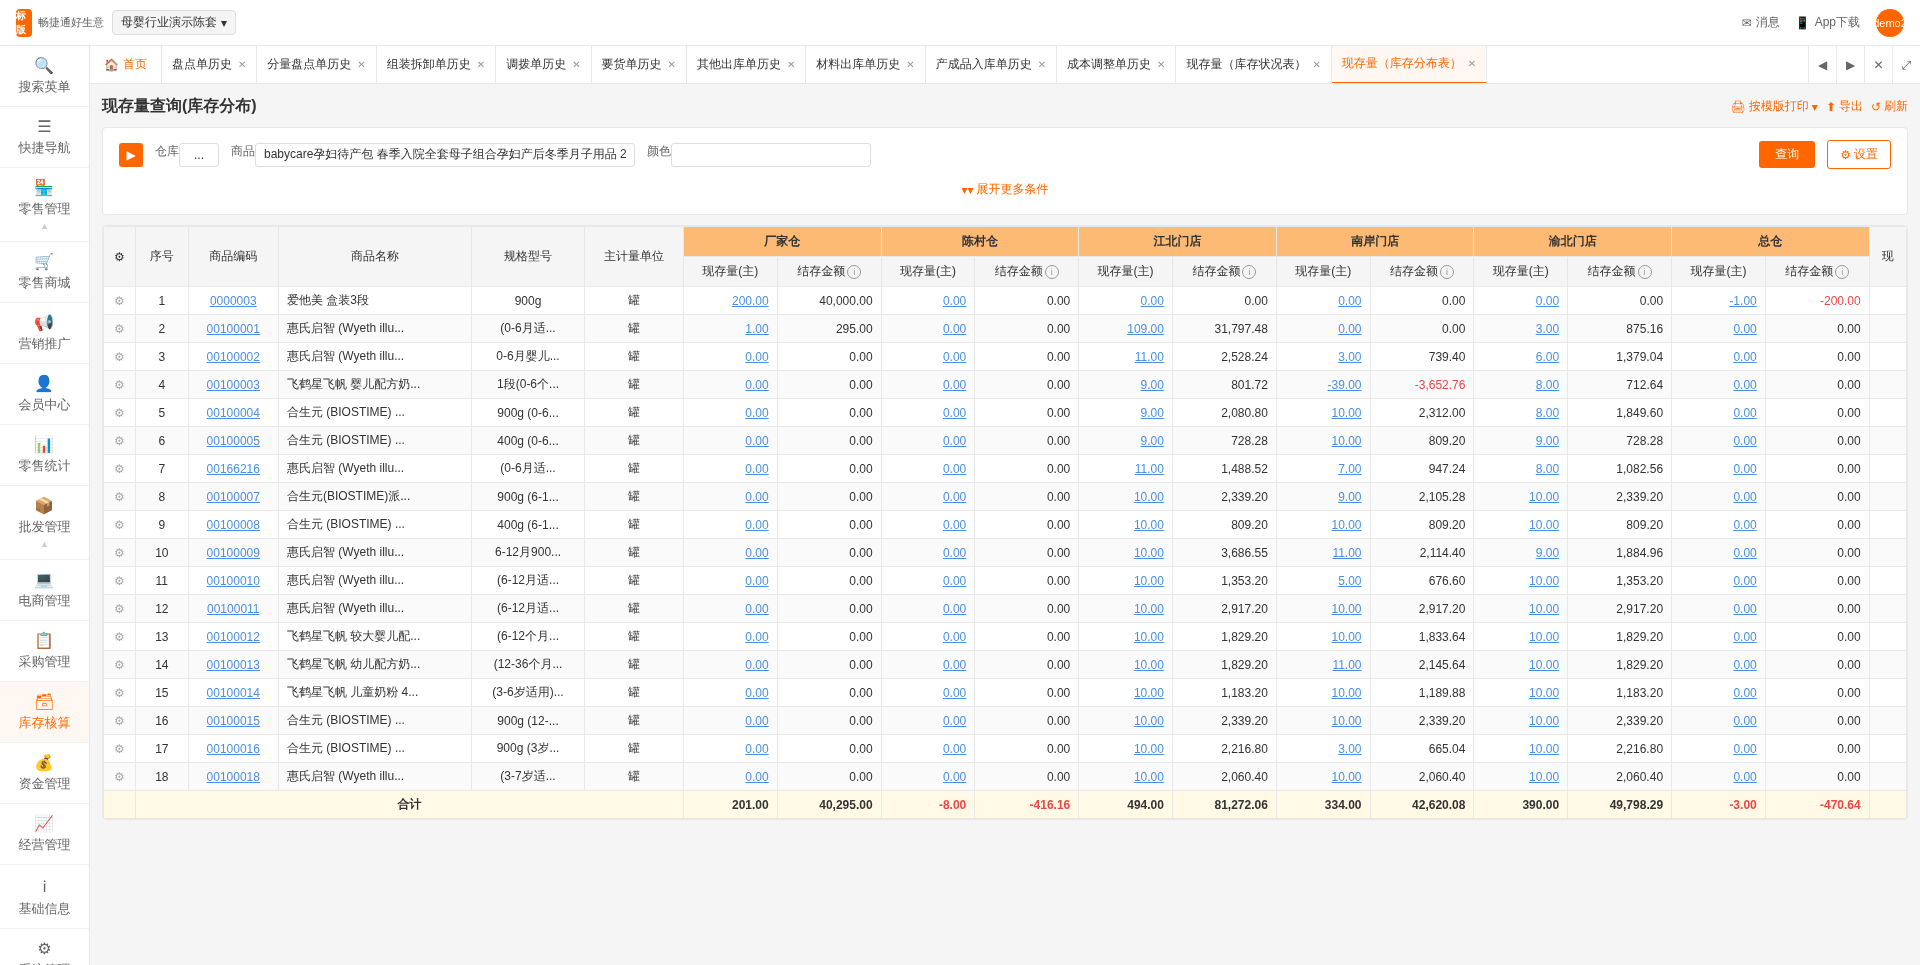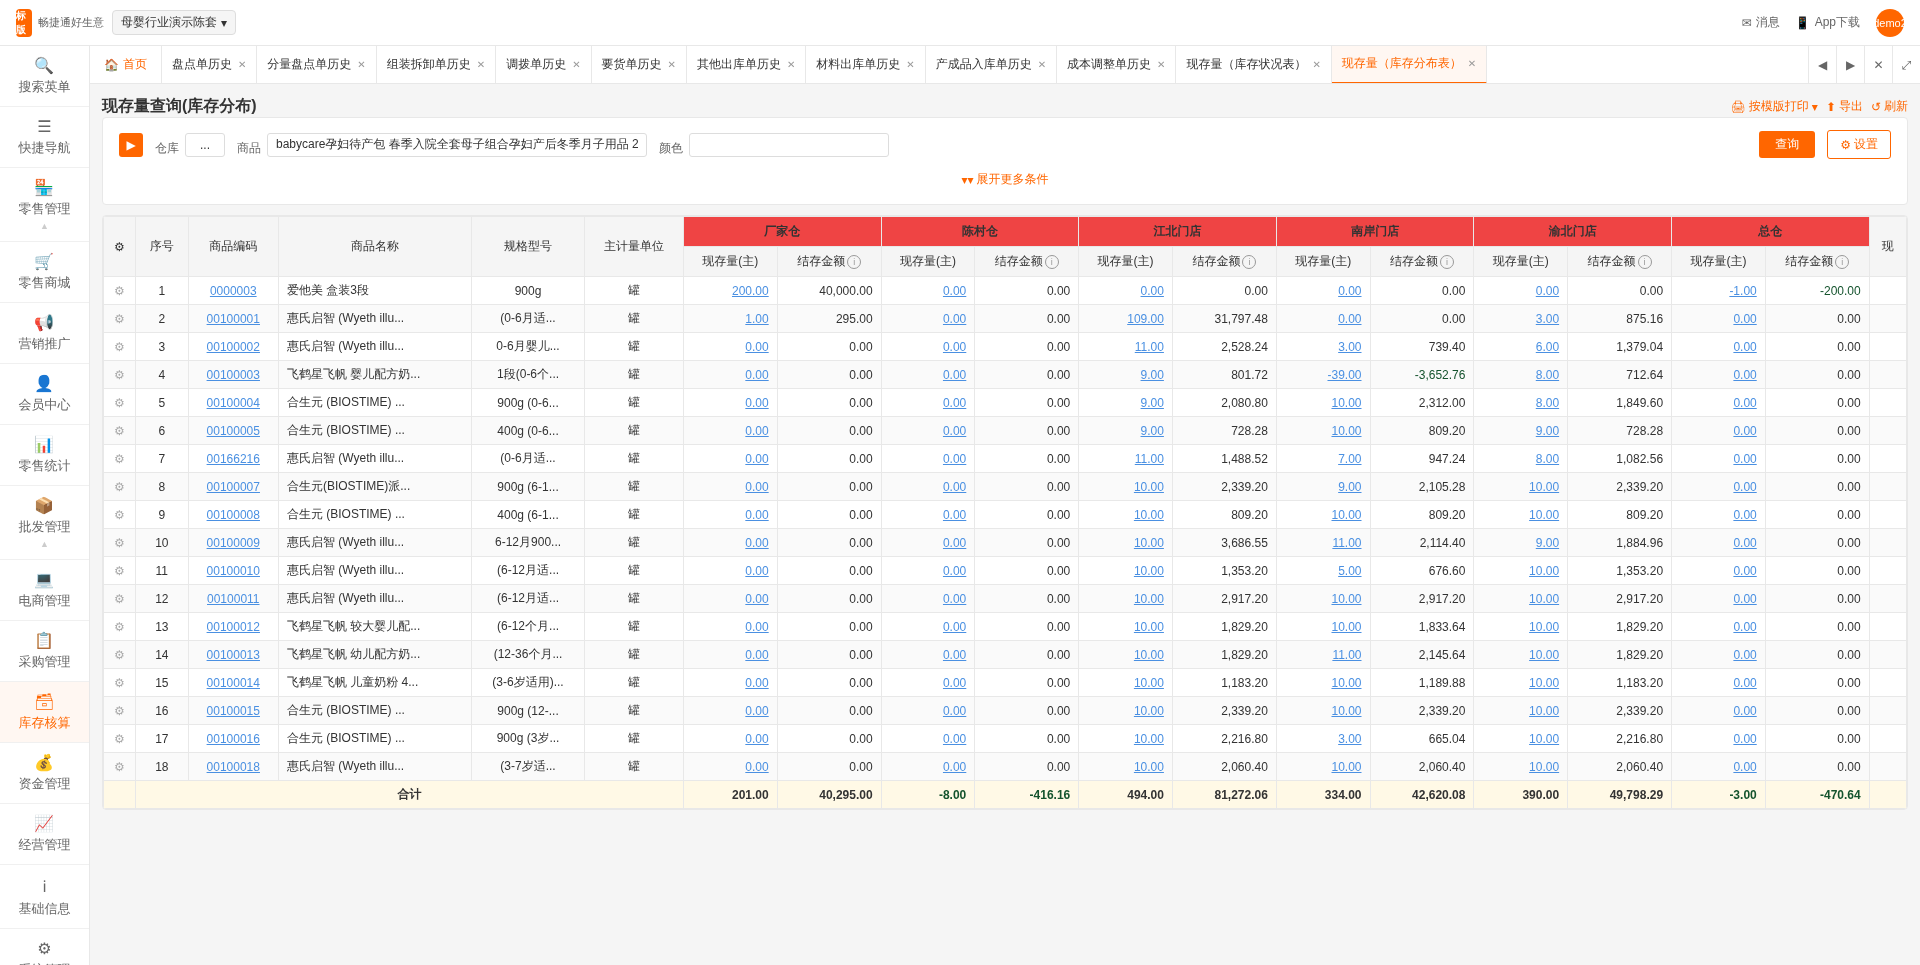--- a/index.html
+++ b/index.html
@@ -65,35 +65,36 @@
       overflow: auto;
       background: #f5f5f5;
     }
     .page-container { padding: 12px; }
     
     
     .page-header {
       display: flex;
       align-items: center;
       justify-content: space-between;
+      margin-bottom: 10px;
     }
     .page-title { font-size: 16px; font-weight: 600; color: #333; }
     .page-actions { display: flex; gap: 8px; align-items: center; }
     .btn-link { color: #ff6600; cursor: pointer; font-size: 12px; display: flex; align-items: center; gap: 3px; }
     
     
     .filter-area {
       background: #fff;
       border-radius: 4px;
       padding: 12px 16px;
       margin-bottom: 10px;
       border: 1px solid #e8e8e8;
     }
     .filter-row { display: flex; align-items: center; gap: 12px; flex-wrap: wrap; }
-    .filter-item { display: flex; align-items: flex-end; gap: 6px; }
+    .filter-item { display: flex; align-items: flex-start; }
     .filter-label { color: #666; font-size: 12px; white-space: nowrap; }
     .filter-input { border: 1px solid #ddd; border-radius: 3px; padding: 4px 8px; font-size: 12px; color: #333; width: 120px; outline: none; }
     .filter-input-wide { width: 380px; }
     .filter-input-dots { width: 40px; text-align: center; }
     .expand-more { color: #ff6600; cursor: pointer; font-size: 12px; display: flex; align-items: center; gap: 3px; padding: 4px 8px; }
     .btn-query { background: #ff6600; color: #fff; border: none; border-radius: 3px; padding: 5px 16px; cursor: pointer; font-size: 12px; }
     .btn-setting { background: #fff; color: #ff6600; border: 1px solid #ff6600; border-radius: 3px; padding: 5px 12px; cursor: pointer; font-size: 12px; display: flex; align-items: center; gap: 3px; }
     .orange-arrow-btn { background: #ff6600; color: #fff; border: none; border-radius: 3px; width: 24px; height: 24px; cursor: pointer; display: flex; align-items: center; justify-content: center; font-size: 12px; }
 
     
@@ -106,30 +107,30 @@
     table { width: 100%; border-collapse: collapse; font-size: 12px; }
     thead th {
       background: #f5f5f5;
       border: 1px solid #e8e8e8;
       padding: 6px 8px;
       text-align: center;
       font-weight: 500;
       color: #333;
       white-space: nowrap;
     }
-    thead th.group-header { background: #ef4444; font-weight: 600; }
+    thead th.group-header { background: #fdba74; font-weight: 600; }
     tbody td {
       border: 1px solid #e8e8e8;
       padding: 5px 8px;
       text-align: center;
       color: #333;
       white-space: nowrap;
     }
     tbody tr.summary-row td { background: #fff9e6; font-weight: 600; }
-    .text-red { color: #14532d; }
+    .text-red { color: #ef4444; }
     .text-link { color: #4a90e2; text-decoration: underline; cursor: pointer; }
     .num-cell { text-align: right; }
     tbody tr:nth-child(even) td { background: #fafafa; }
     .gear-col { width: 32px; }
 
     
     .info-icon { display: inline-flex; align-items: center; justify-content: center; width: 14px; height: 14px; border-radius: 50%; border: 1px solid #999; color: #999; font-size: 9px; cursor: pointer; margin-left: 2px; }
   </style>
 </head>
 <body>

